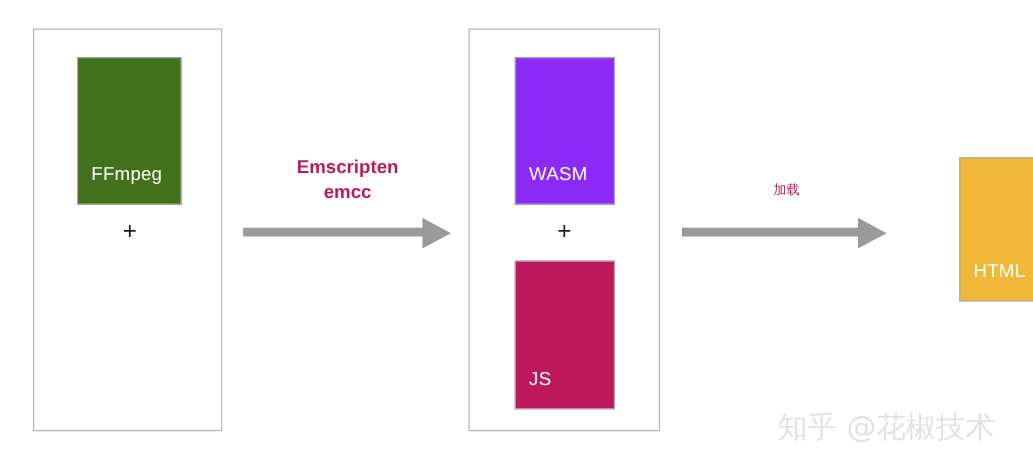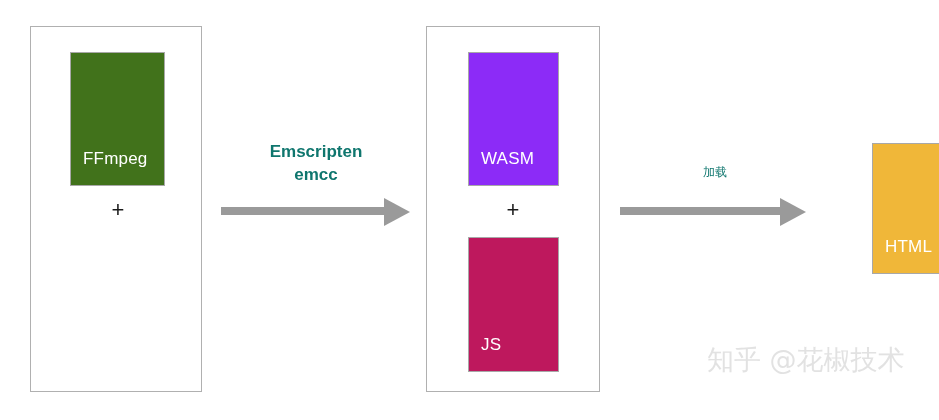--- a/index.html
+++ b/index.html
@@ -46,21 +46,21 @@
     font-weight: 400;
     text-align: center;
     width: 30px;
   }
   .arrow {
     position: absolute;
   }
   .arrow-label {
     position: absolute;
     text-align: center;
-    color: #0f766e;
+    color: #be185d;
     white-space: pre-line;
   }
   .arrow-label.bold {
     font-weight: bold;
     font-size: 17px;
     line-height: 23px;
   }
   .arrow-label.cjk {
     font-size: 12px;
     line-height: 20px;
@@ -114,15 +114,15 @@
 
   <svg class="arrow" style="left:617px; top:196px;" width="195" height="32" viewBox="0 0 195 32">
     <rect x="3" y="11" width="164" height="8" fill="#9a9a9a"></rect>
     <polygon points="163,2 189,16 163,30" fill="#9a9a9a"></polygon>
   </svg>
 
   <div class="block" style="left:872px; top:143px; width:92px; height:131px; background:#f0b739;">
     <span class="block-label">HTML</span>
   </div>
 
-  <div class="watermark" style="left:707px; top:345px;">知乎 @花椒技术</div>
+  <div class="watermark" style="left:707px; top:374px;">知乎 @花椒技术</div>
 
 </div>
 
 </body></html>

